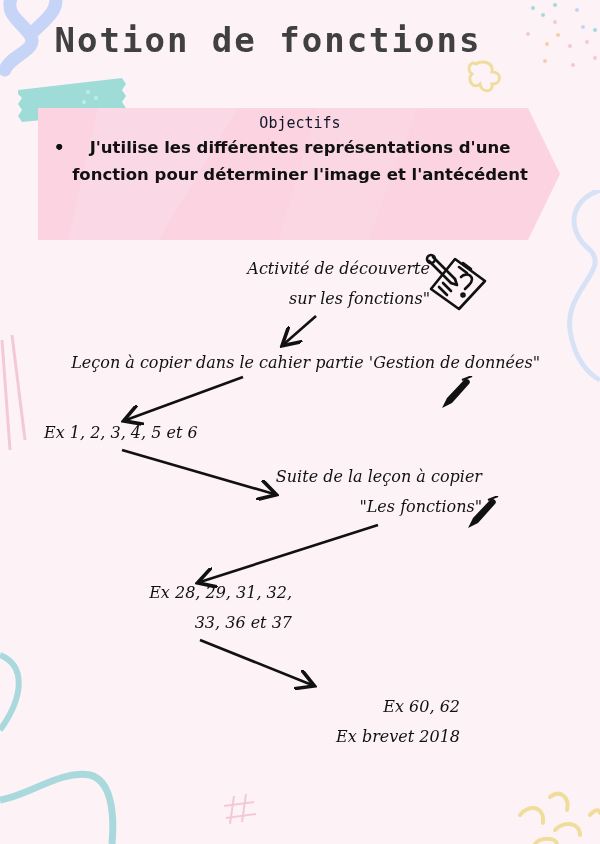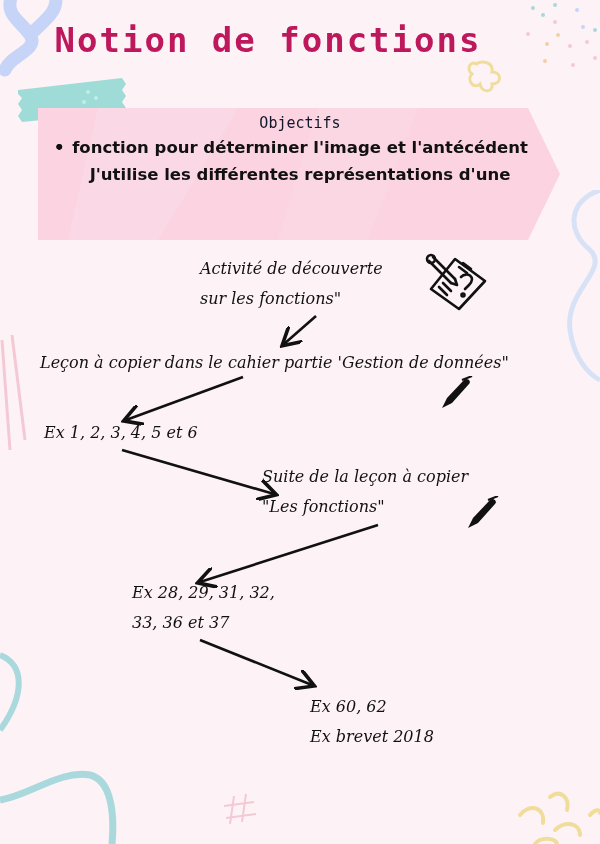--- a/index.html
+++ b/index.html
@@ -11,21 +11,21 @@
     color: #111;
   }
   .deco { position: absolute; }
   .title {
     position: absolute; left: 0; width: 536px; top: 20px;
     text-align: center;
     font-family: "DejaVu Sans Mono", monospace;
     font-weight: bold;
     font-size: 34px;
     letter-spacing: 2px;
-    color: #be185d;
+    color: #404040;
   }
   .banner {
     position: absolute; left: 38px; top: 108px; width: 522px; height: 132px;
   }
   .obj-heading {
     position: absolute; left: 0; width: 600px; top: 114px;
     text-align: center;
     font-family: "DejaVu Sans Mono", monospace;
     font-size: 15px;
     color: #0f172a;
@@ -40,21 +40,21 @@
   .obj-list li { position: relative; }
   .obj-list li .bullet {
     position: absolute; left: 4px; top: 0;
   }
   .script {
     position: absolute;
     font-family: "DejaVu Serif", serif;
     font-style: italic;
     font-size: 16px;
     line-height: 30px;
-    text-align: left;
+    text-align: right;
     white-space: nowrap;
   }
   svg.arrows { position: absolute; left: 0; top: 0; }
 </style>
 </head>
 <body>
 
 <svg class="deco" style="left:0;top:0" width="80" height="90" viewBox="0 0 80 90">
   <path d="M12 -5 C 4 15, 20 20, 30 35 C 40 50, 10 55, 5 70 M30 35 C 45 20, 60 10, 55 -5" stroke="#c6d4f7" stroke-width="13" fill="none" stroke-linecap="round"></path>
 </svg>
@@ -128,22 +128,22 @@
   <polygon points="60,0 200,0 120,132 30,132" fill="#fcdce7" opacity="0.6"></polygon>
   <polygon points="280,0 380,0 330,132 240,132" fill="#fcdce7" opacity="0.5"></polygon>
 </svg>
 <div class="obj-heading">Objectifs</div>
 <ul class="obj-list">
   <li>
     <span class="bullet">•</span>
   </li>
   <li>
     <span class="bullet">•</span>
+    <div>J'utilise les différentes représentations d'une</div>
     <div>fonction pour déterminer l'image et l'antécédent</div>
-    <div>J'utilise les différentes représentations d'une</div>
   </li>
 </ul>
 
 <div class="script" style="left:200px;top:254px;width:230px;">
   <div>Activité de découverte</div>
   <div>sur les fonctions"</div>
 </div>
 <svg class="deco" style="left:425px;top:253px" width="64" height="58" viewBox="0 0 64 58">
   <g stroke="#111" stroke-width="2.6" fill="none" stroke-linecap="round" stroke-linejoin="round">
     <polygon points="30,6 60,28 34,56 6,36"></polygon>

